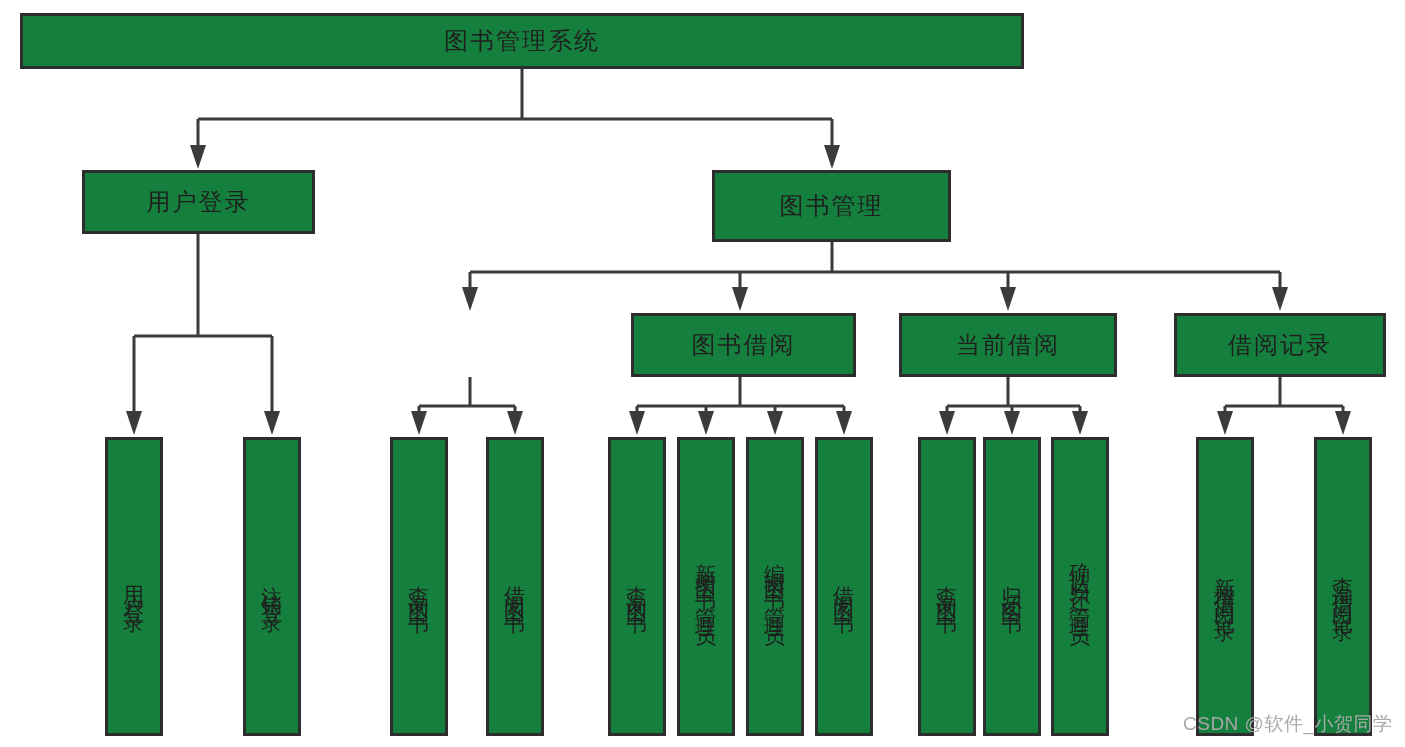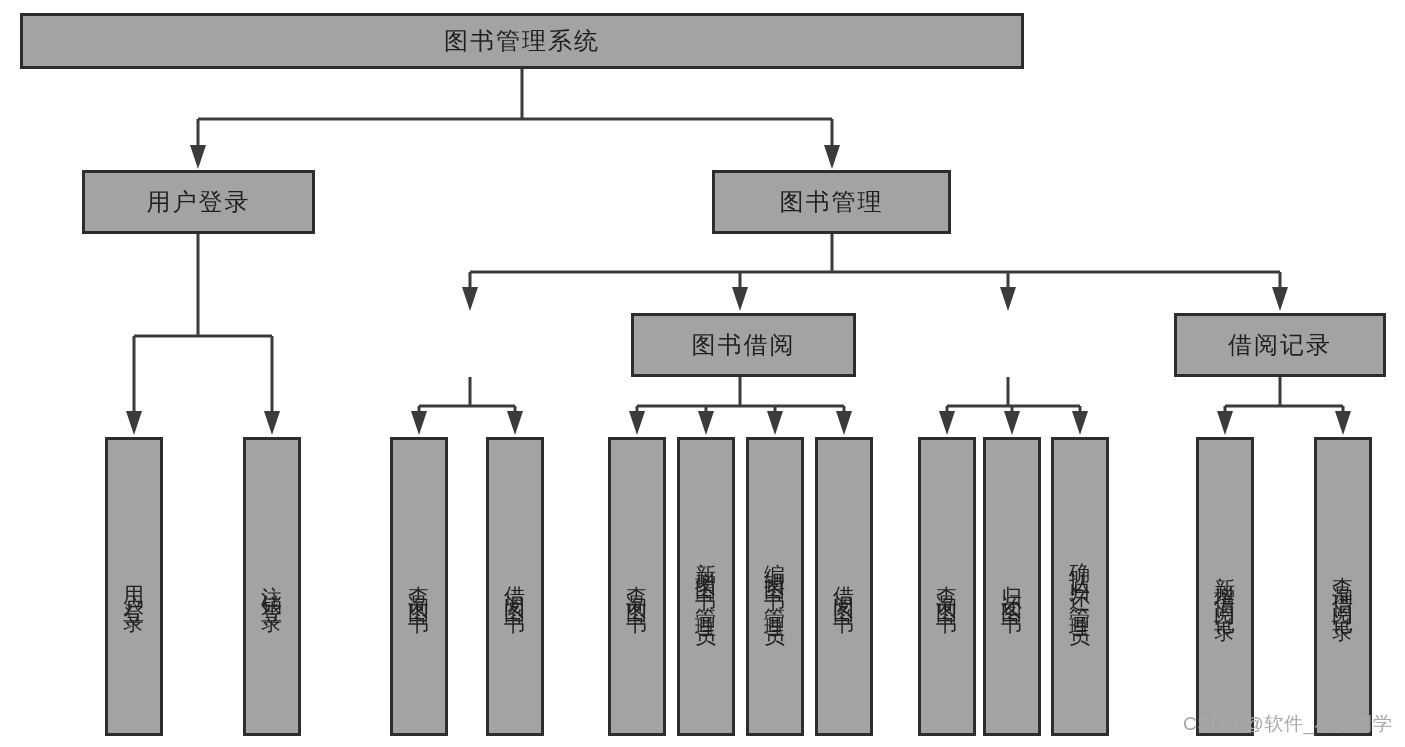--- a/index.html
+++ b/index.html
@@ -4,21 +4,21 @@
 <style>
   html,body{margin:0;padding:0;background:#ffffff;}
   .stage{
     position:relative;width:1405px;height:747px;background:#ffffff;
     font-family:"Liberation Sans",sans-serif;overflow:hidden;
   }
   .wires{position:absolute;left:0;top:0;z-index:1;}
   .wires path{stroke:#3b3b3b;stroke-width:3;fill:none;}
   .wires polygon{fill:#3b3b3b;stroke:none;}
   .box{
-    position:absolute;box-sizing:border-box;background:#a3a3a3;
+    position:absolute;box-sizing:border-box;background:#15803d;
     border:3px solid #2d2d2d;display:flex;align-items:center;justify-content:center;
     color:#1f1f1f;z-index:2;text-align:center;
   }
   .h{font-size:24px;letter-spacing:2px;}
   .v{writing-mode:vertical-rl;text-orientation:mixed;font-size:21px;letter-spacing:9px;line-height:1.2;}
   .watermark{
     position:absolute;left:1183px;top:711px;z-index:3;color:#a8a8a8;
     font-size:19px;letter-spacing:0.5px;white-space:nowrap;
   }
 </style>
@@ -73,23 +73,24 @@
     <g>
       <path d="M1280,377 V406 M1225,406 H1343 M1225,406 V416 M1343,406 V416"></path>
       <polygon points="1217,411 1233,411 1225,435"></polygon>
       <polygon points="1335,411 1351,411 1343,435"></polygon>
     </g>
   </svg>
 
   <div class="box h" style="left:20px;top:13px;width:1004px;height:56px">图书管理系统</div>
 
   <div class="box h" style="left:82px;top:170px;width:233px;height:64px">用户登录</div>
-  <div class="box h" style="left:712px;top:170px;width:239px;height:64px">图书管理</div>
+  <div class="box h" style="left:712px;top:170px;width:239px;height:72px">图书管理</div>
 
   <div class="box h" style="left:631px;top:313px;width:225px;height:64px">图书借阅</div>
+  <div class="box h" style="left:899px;top:313px;width:218px;height:64px">当前借阅</div>
   <div class="box h" style="left:1174px;top:313px;width:212px;height:64px">借阅记录</div>
 
   <div class="box v" style="left:105px;top:437px;width:58px;height:299px">用户登录</div>
   <div class="box v" style="left:243px;top:437px;width:58px;height:299px">注销登录</div>
   <div class="box v" style="left:390px;top:437px;width:58px;height:299px">查询图书</div>
   <div class="box v" style="left:486px;top:437px;width:58px;height:299px">借阅图书</div>
   <div class="box v" style="left:608px;top:437px;width:58px;height:299px">查询图书</div>
   <div class="box v" style="left:677px;top:437px;width:58px;height:299px">新增图书（管理员）</div>
   <div class="box v" style="left:746px;top:437px;width:58px;height:299px">编辑图书（管理员）</div>
   <div class="box v" style="left:815px;top:437px;width:58px;height:299px">借阅图书</div>

